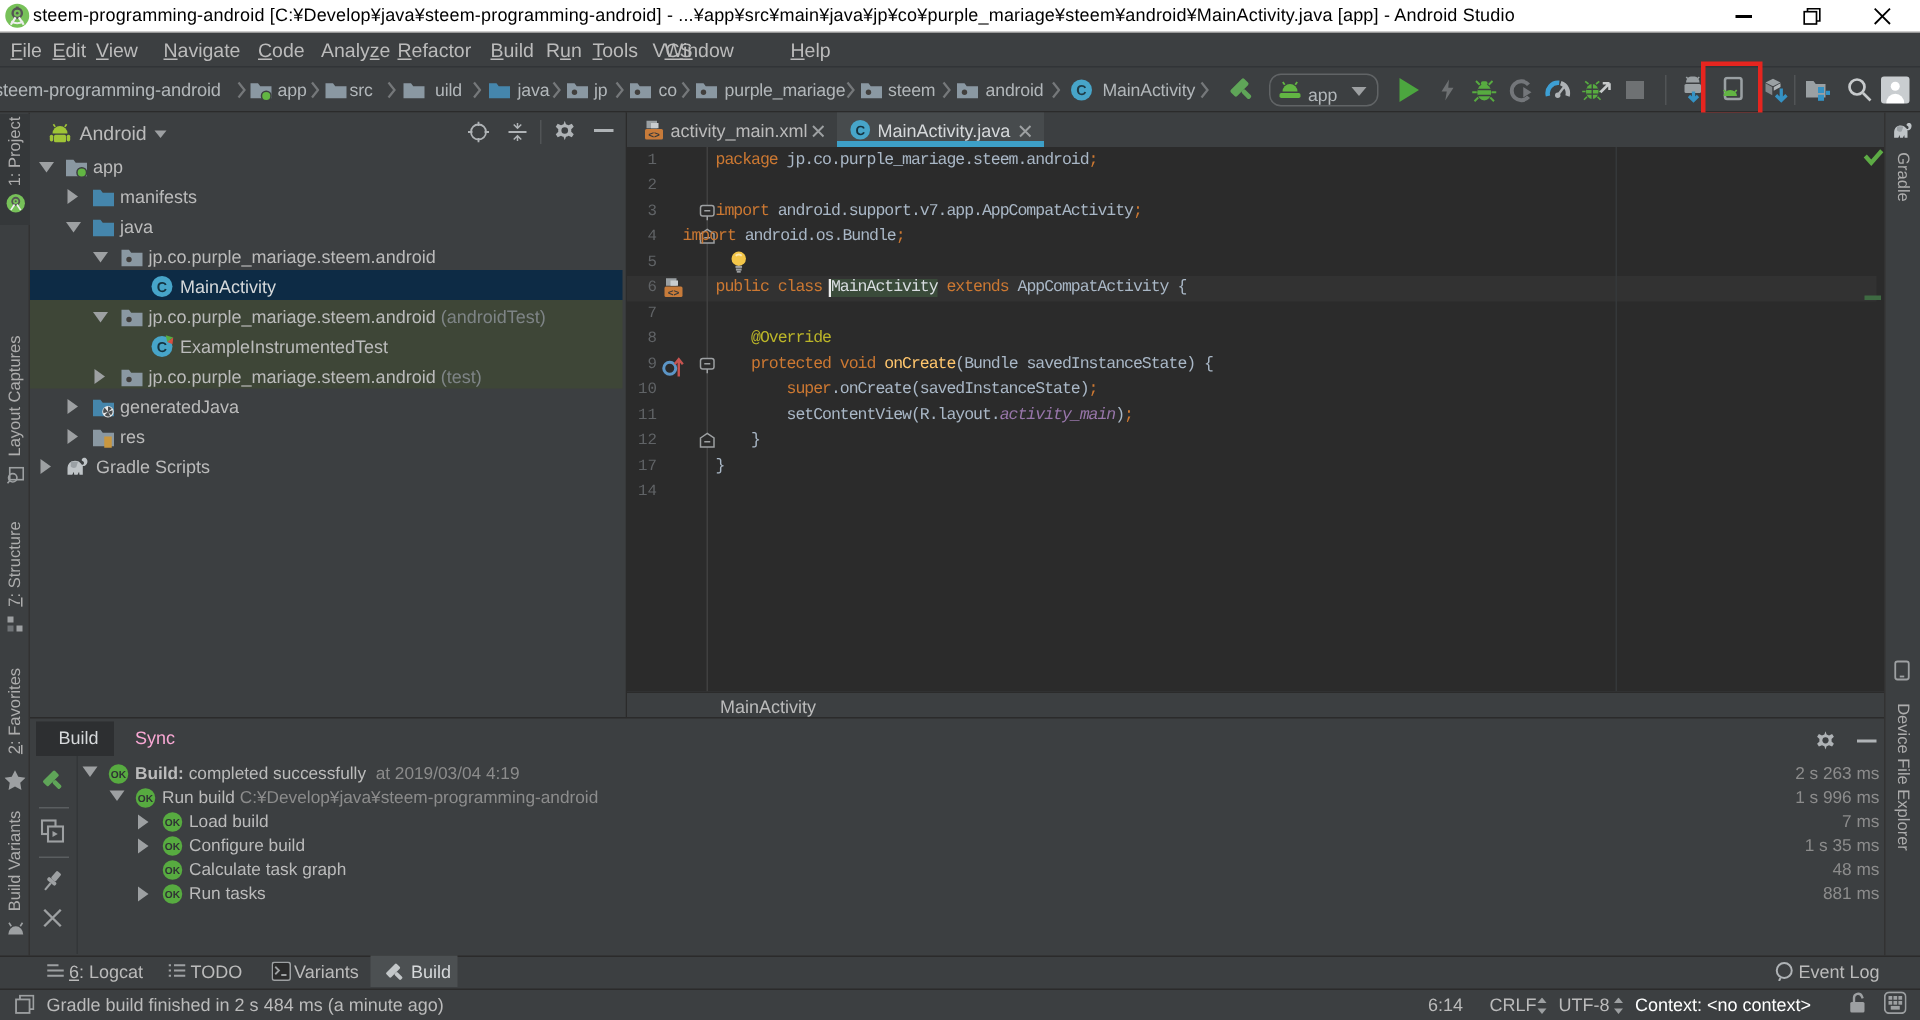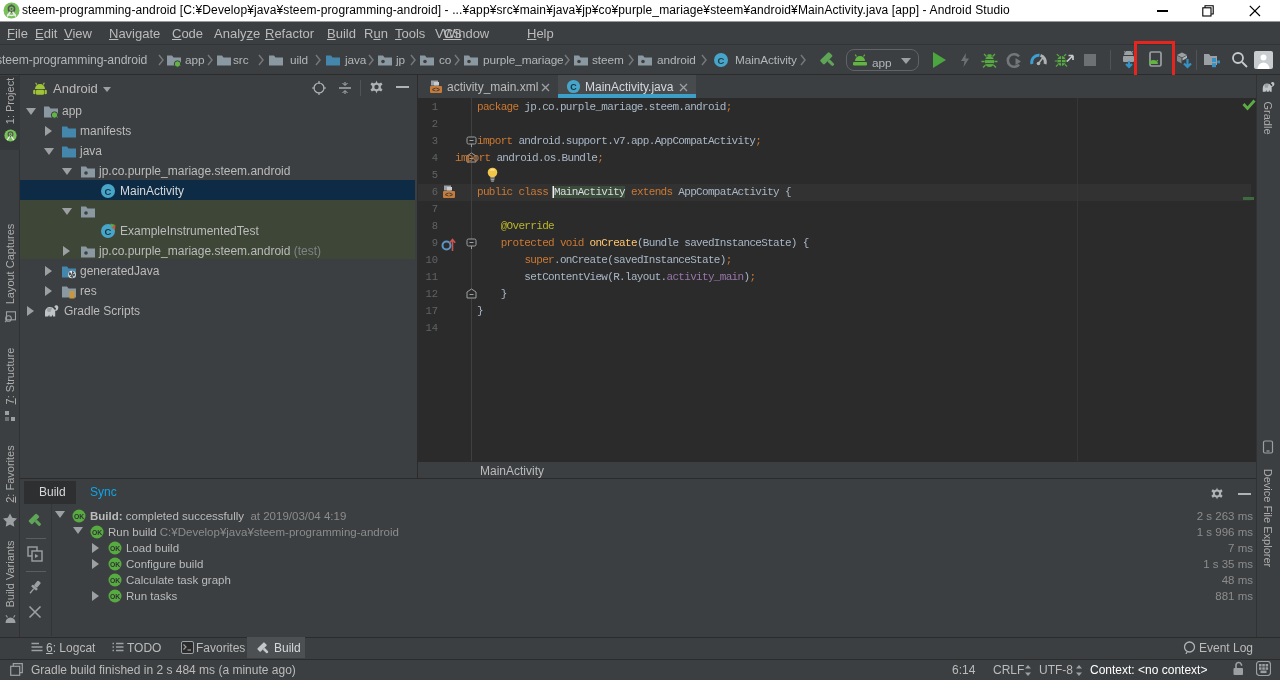--- a/index.html
+++ b/index.html
@@ -25,21 +25,21 @@
 .trow span.g{color:#7e8486}
 .arr-d{position:absolute;width:0;height:0;border-left:5px solid transparent;border-right:5px solid transparent;border-top:7px solid #9da0a2}
 .arr-r{position:absolute;width:0;height:0;border-top:5px solid transparent;border-bottom:5px solid transparent;border-left:7px solid #9da0a2}
 
 #edtabs{left:418px;top:75px;width:838px;height:23px;background:#3C3F41}
 #edarea{left:418px;top:98px;width:838px;height:363px;background:#2B2B2B}
 #gutter-sep{left:471px;top:98px;width:1px;height:363px;background:#404040}
 #margin-line{left:1077px;top:98px;width:1px;height:363px;background:#35383a}
 .ln{position:absolute;width:18px;text-align:right;font-family:"Liberation Mono",monospace;font-size:10.5px;color:#606366;line-height:17px}
 .cl{position:absolute;left:0;font-family:"Liberation Mono",monospace;font-size:11px;letter-spacing:-0.68px;line-height:17px;white-space:pre;color:#A9B7C6}
-.kw{color:#CC7832}.ann{color:#BBB529}.mth{color:#FFC66D}.fld{color:#9876AA;}
+.kw{color:#CC7832}.ann{color:#BBB529}.mth{color:#FFC66D}.fld{color:#9876AA;font-style:italic}
 #curline{left:418px;top:184px;width:833px;height:17px;background:#323232}
 #edbread{left:418px;top:461px;width:838px;height:17px;background:#3C3F41;border-top:1px solid #2b2b2b}
 
 #build{left:20px;top:478px;width:1236px;height:159px;background:#3C3F41;border-top:1px solid #2b2b2b}
 .brow{position:absolute;font-size:11.5px;color:#bbbbbb;white-space:nowrap}
 .btime{position:absolute;font-size:11.5px;color:#8c8c8c;text-align:right;width:80px}
 
 #bottomstrip{left:0;top:637px;width:1280px;height:21px;background:#3C3F41;border-top:1px solid #2b2b2b}
 #statusbar{left:0;top:659px;width:1280px;height:21px;background:#3C3F41;border-top:1px solid #2b2b2b}
 .sb{position:absolute;top:3px;font-size:12px;color:#bbbbbb;white-space:nowrap}
@@ -329,20 +329,21 @@
           <text x="8" y="11.5" font-size="9.5" font-family="Liberation Sans" fill="#143340" text-anchor="middle" font-weight="bold">C</text>
         </svg>
  <span class="t" style="left:100px;color:#d5d8da">MainActivity</span>
       </div>
 <div class="abs trow" style="left:20px;top:201px">
  <div class="arr-d" style="left:42px;top:7px"></div>
  <svg class="abs" style="left:60px;top:3px" width="16" height="15" viewBox="0 0 16 15">
           <path d="M1 2.5h5l1.5 2H15v9H1z" fill="#8a98a2"></path>
           <circle cx="6" cy="9" r="1.8" fill="#413f3d"></circle>
         </svg>
+ <span class="t" style="left:79px">jp.co.purple_mariage.steem.android <span class="g">(androidTest)</span></span>
       </div>
 <div class="abs trow" style="left:20px;top:221px">
  <svg class="abs" style="left:80px;top:2px" width="16" height="16" viewBox="0 0 16 16">
           <circle cx="8" cy="8" r="7" fill="#47a5c9"></circle>
           <text x="8" y="11.5" font-size="9.5" font-family="Liberation Sans" fill="#143340" text-anchor="middle" font-weight="bold">C</text>
           <path d="M10.5 0.5 L15.5 2 L11.5 5 z" fill="#57ab40"></path>
           <path d="M15.5 2 L11.5 5 L15 6.5 z" fill="#d64f41"></path>
         </svg>
  <span class="t" style="left:100px">ExampleInstrumentedTest</span>
       </div>
@@ -484,21 +485,21 @@
 <div class="cl" style="left:477px;top:303px">}</div>
 </div>
 <div class="abs" id="edbread">
       <div style="position:absolute;left:62px;top:2px;font-size:12px;color:#bbbbbb">MainActivity</div>
     </div>
 <div class="abs" id="build"></div>
 <div id="build-inner">
 
 <div class="abs" style="left:24px;top:481px;width:52px;height:23px;background:#2d2f31"></div>
 <div class="abs" style="left:39px;top:485px;font-size:12px;color:#d6d9db">Build</div>
-<div class="abs" style="left:90px;top:485px;font-size:12px;color:#0ea5e9">Sync</div>
+<div class="abs" style="left:90px;top:485px;font-size:12px;color:#f9a8d4">Sync</div>
 <svg class="abs" style="left:1210px;top:487px" width="14" height="14" viewBox="0 0 15 15" fill="#afb3b6">
         <path d="M7.5 0.5 L8.3 2.8 a5 5 0 0 1 1.7 0.7 L12.2 2.5 L13.5 4.5 L11.8 6.1 a5 5 0 0 1 0 1.8 L13.5 9.5 L12.2 11.5 L10 10.5 a5 5 0 0 1 -1.7 0.7 L7.5 13.5 L6.7 11.2 a5 5 0 0 1 -1.7 -0.7 L2.8 11.5 L1.5 9.5 L3.2 7.9 a5 5 0 0 1 0 -1.8 L1.5 4.5 L2.8 2.5 L5 3.5 a5 5 0 0 1 1.7 -0.7 z"></path>
         <circle cx="7.5" cy="7" r="2.2" fill="#3c3f41"></circle>
       </svg>
 <div class="abs" style="left:1238px;top:493px;width:13px;height:2px;background:#afb3b6"></div>
 
 <div class="abs" style="left:51px;top:504px;width:1px;height:132px;background:#333638"></div>
 <svg class="abs" style="left:26px;top:511px" width="18" height="18" viewBox="0 0 18 18">
         <g transform="rotate(-45 9 9)">
           <rect x="3.5" y="5" width="11" height="5" rx="1" fill="#5fa558"></rect>
@@ -574,21 +575,21 @@
 <div class="sb" style="left:46px;top:641px"><u>6</u>: Logcat</div>
 <svg class="abs" style="left:112px;top:642px" width="12" height="11" viewBox="0 0 12 11" stroke="#9da0a2" stroke-width="1.4">
         <path d="M0.5 1.5 H2 M0.5 5 H2 M0.5 8.5 H2 M4 1.5 H11.5 M4 5 H11.5 M4 8.5 H11.5"></path>
       </svg>
 <div class="sb" style="left:127px;top:641px">TODO</div>
 <svg class="abs" style="left:181px;top:641px" width="13" height="13" viewBox="0 0 13 13">
         <rect x="0.5" y="0.5" width="12" height="12" rx="1.5" fill="#2b2b2b" stroke="#9da0a2" stroke-width="1"></rect>
         <path d="M2.5 3.5 L5 6 L2.5 8.5" stroke="#9da0a2" stroke-width="1.2" fill="none"></path>
         <path d="M6.5 9 H10" stroke="#9da0a2" stroke-width="1.2"></path>
       </svg>
-<div class="sb" style="left:196px;top:641px">Favorites</div>
+<div class="sb" style="left:196px;top:641px">Variants</div>
 <div class="abs" style="left:247px;top:637px;width:58px;height:21px;background:#4c5052"></div>
 <svg class="abs" style="left:255px;top:640px" width="16" height="16" viewBox="0 0 18 18">
         <g transform="rotate(-45 9 9)">
           <rect x="3.5" y="5" width="11" height="5" rx="1" fill="#c3c7c9"></rect>
           <rect x="7.5" y="10" width="3" height="6.5" rx="1" fill="#c3c7c9"></rect>
         </g>
       </svg>
 <div class="sb" style="left:274px;top:641px;color:#d6d9db">Build</div>
 <svg class="abs" style="left:1183px;top:641px" width="13" height="13" viewBox="0 0 13 13">
         <circle cx="6.5" cy="6" r="5" fill="none" stroke="#afb3b6" stroke-width="1.3"></circle>

